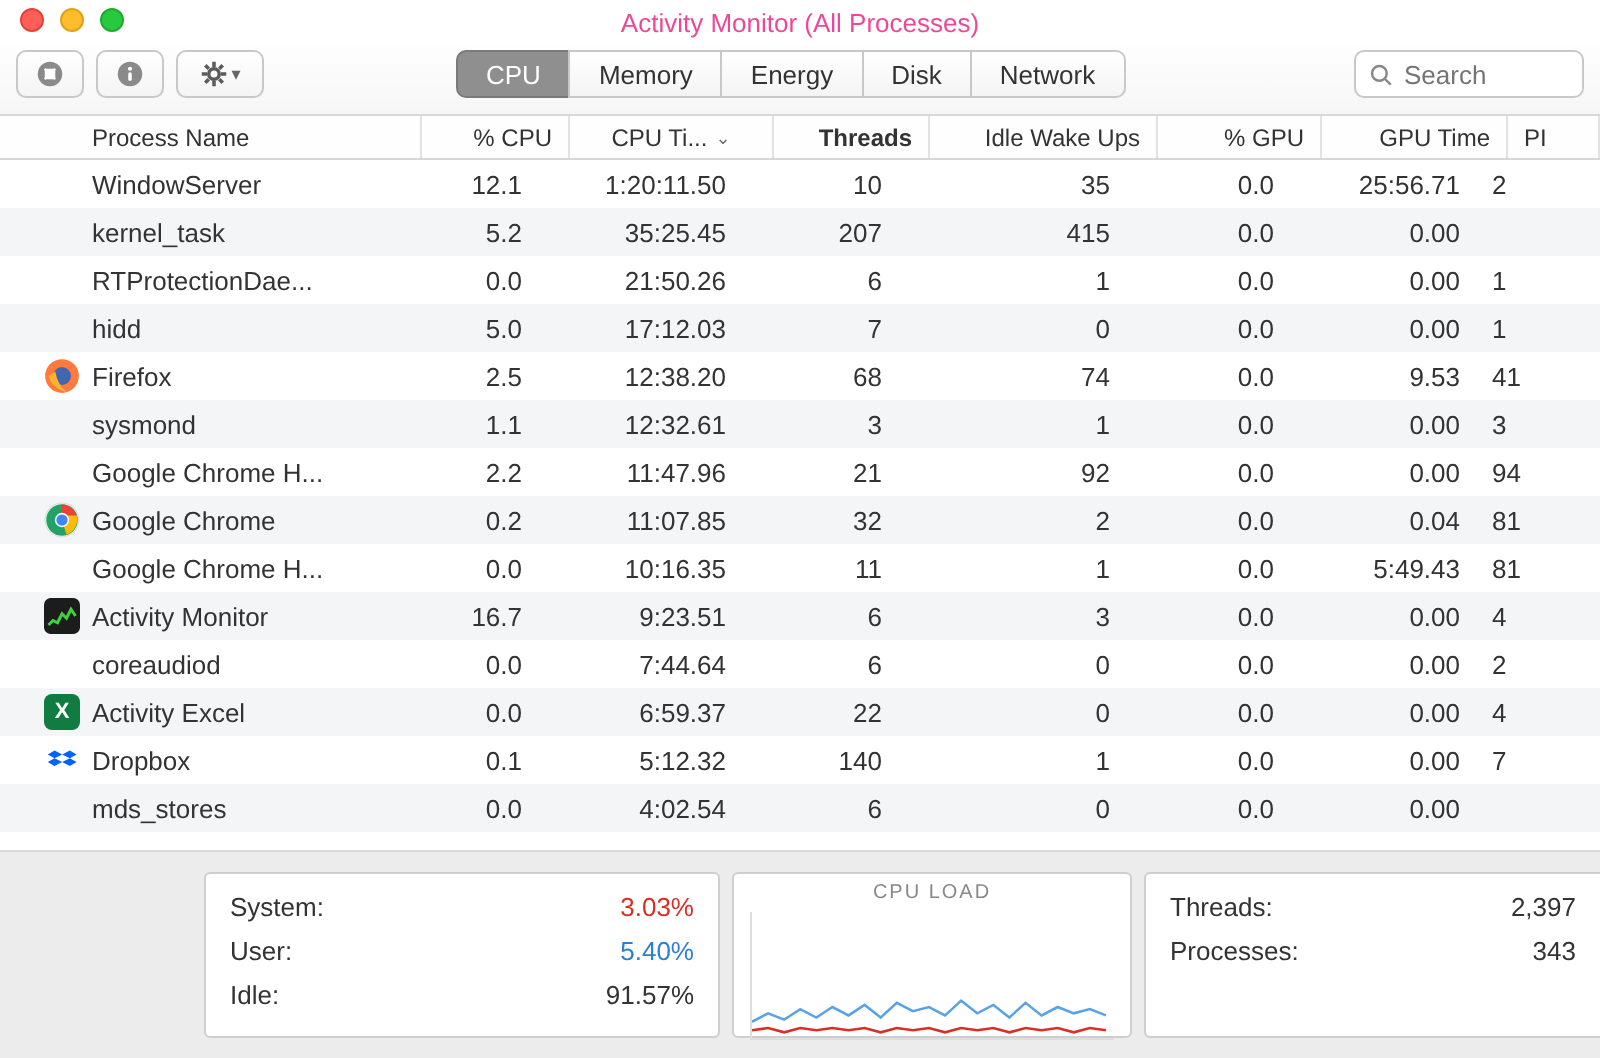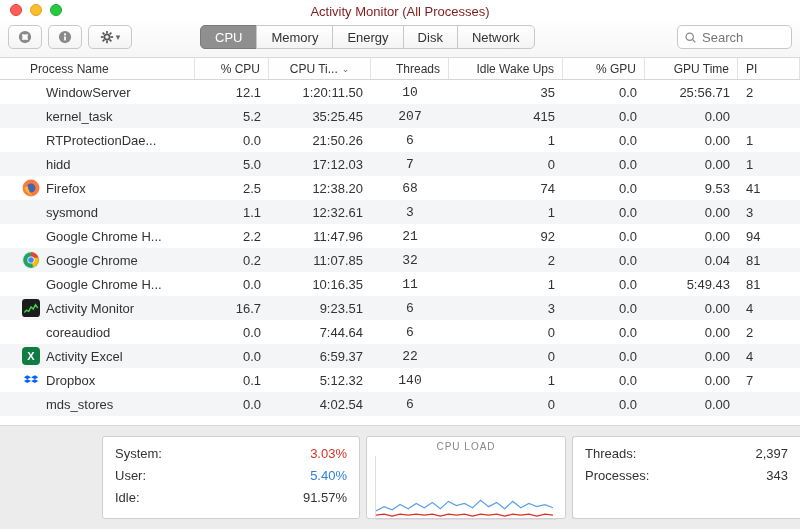--- a/index.html
+++ b/index.html
@@ -23,21 +23,21 @@
   .traffic-light {
     width: 12px; height: 12px; border-radius: 50%;
   }
   .tl-close { background: #ff5f57; border:0.5px solid #e24238;}
   .tl-min { background: #ffbd2e; border:0.5px solid #e1a116;}
   .tl-max { background: #28c940; border:0.5px solid #1dac2c;}
   .title {
     flex: 1;
     text-align: center;
     font-size: 13px;
-    color: #7f1d1d;
+    color: #ec4899;
   }
   .toolbar {
     height: 36px;
     padding: 0 8px 5px 8px;
     display: flex;
     align-items: center;
     gap: 6px;
     border-bottom: 1px solid #d9d9d9;
     background: linear-gradient(#fefefe,#f6f6f6);
   }
@@ -48,21 +48,21 @@
     background: linear-gradient(#ffffff,#f4f4f4);
     display: inline-flex;
     align-items: center;
     justify-content: center;
     color: #6d6d6d;
     font-size: 14px;
   }
   .tool-btn svg { width: 14px; height: 14px; }
   .tabs {
     display: flex;
-    margin-left: 62px;
+    margin-left: 90px;
     text-align: center;
   }
   .tab {
     height: 24px;
     padding: 0 14px;
     display: flex;
     align-items: center;
     font-size: 13px;
     color: #333;
     border: 1px solid #c8c8c8;
@@ -102,45 +102,45 @@
     color: #333;
   }
   .th {
     padding: 3px 8px;
     border-right: 1px solid #e2e2e2;
     display: flex;
     align-items: center;
     white-space: nowrap;
     overflow: hidden;
   }
-  .th.name { width: 195px; padding-left: 30px;}
+  .th.name { width: 195px; padding-left: 30px; margin-left: 16px;}
   .th.cpu { width: 74px; justify-content:flex-end;}
   .th.cputime { width: 102px; justify-content:center; gap:4px;}
-  .th.threads { width: 78px; justify-content:flex-end;}
+  .th.threads { width: 78px; justify-content:flex-end;font-weight:bold;}
   .th.wakeups { width: 114px; justify-content:flex-end;}
   .th.gpu { width: 82px; justify-content:flex-end;}
   .th.gputime { width: 93px; justify-content:flex-end;}
   .th.pid { flex:1; justify-content:flex-start;}
   .table-body {
     height: 340px;
     overflow: hidden;
   }
   .row {
     display: flex;
     height: 24px;
     align-items: center;
     font-size: 13px;
   }
   .row:nth-child(odd) { background: #fff; }
   .row:nth-child(even) { background: #f3f5f7; }
   .td { padding: 0 8px; white-space: nowrap; overflow: hidden; text-overflow: ellipsis;}
   .td.name { width: 195px; display:flex; align-items:center; gap:6px; padding-left: 22px;}
   .td.cpu { width: 74px; text-align: right;}
   .td.cputime { width: 102px; text-align: right;}
-  .td.threads { width: 78px; text-align: center; font-family: Liberation Mono, monospace;}
+  .td.threads { width: 78px; text-align: right;}
   .td.wakeups { width: 114px; text-align: right;}
   .td.gpu { width: 82px; text-align: right;}
   .td.gputime { width: 93px; text-align: right;}
   .td.pid { flex:1; text-align:left;}
   .app-icon {
     width: 18px; height: 18px; border-radius: 4px;
     display:inline-flex; align-items:center; justify-content:center;
     font-size:11px; font-weight:bold; color:#fff;
     flex-shrink:0;
   }

